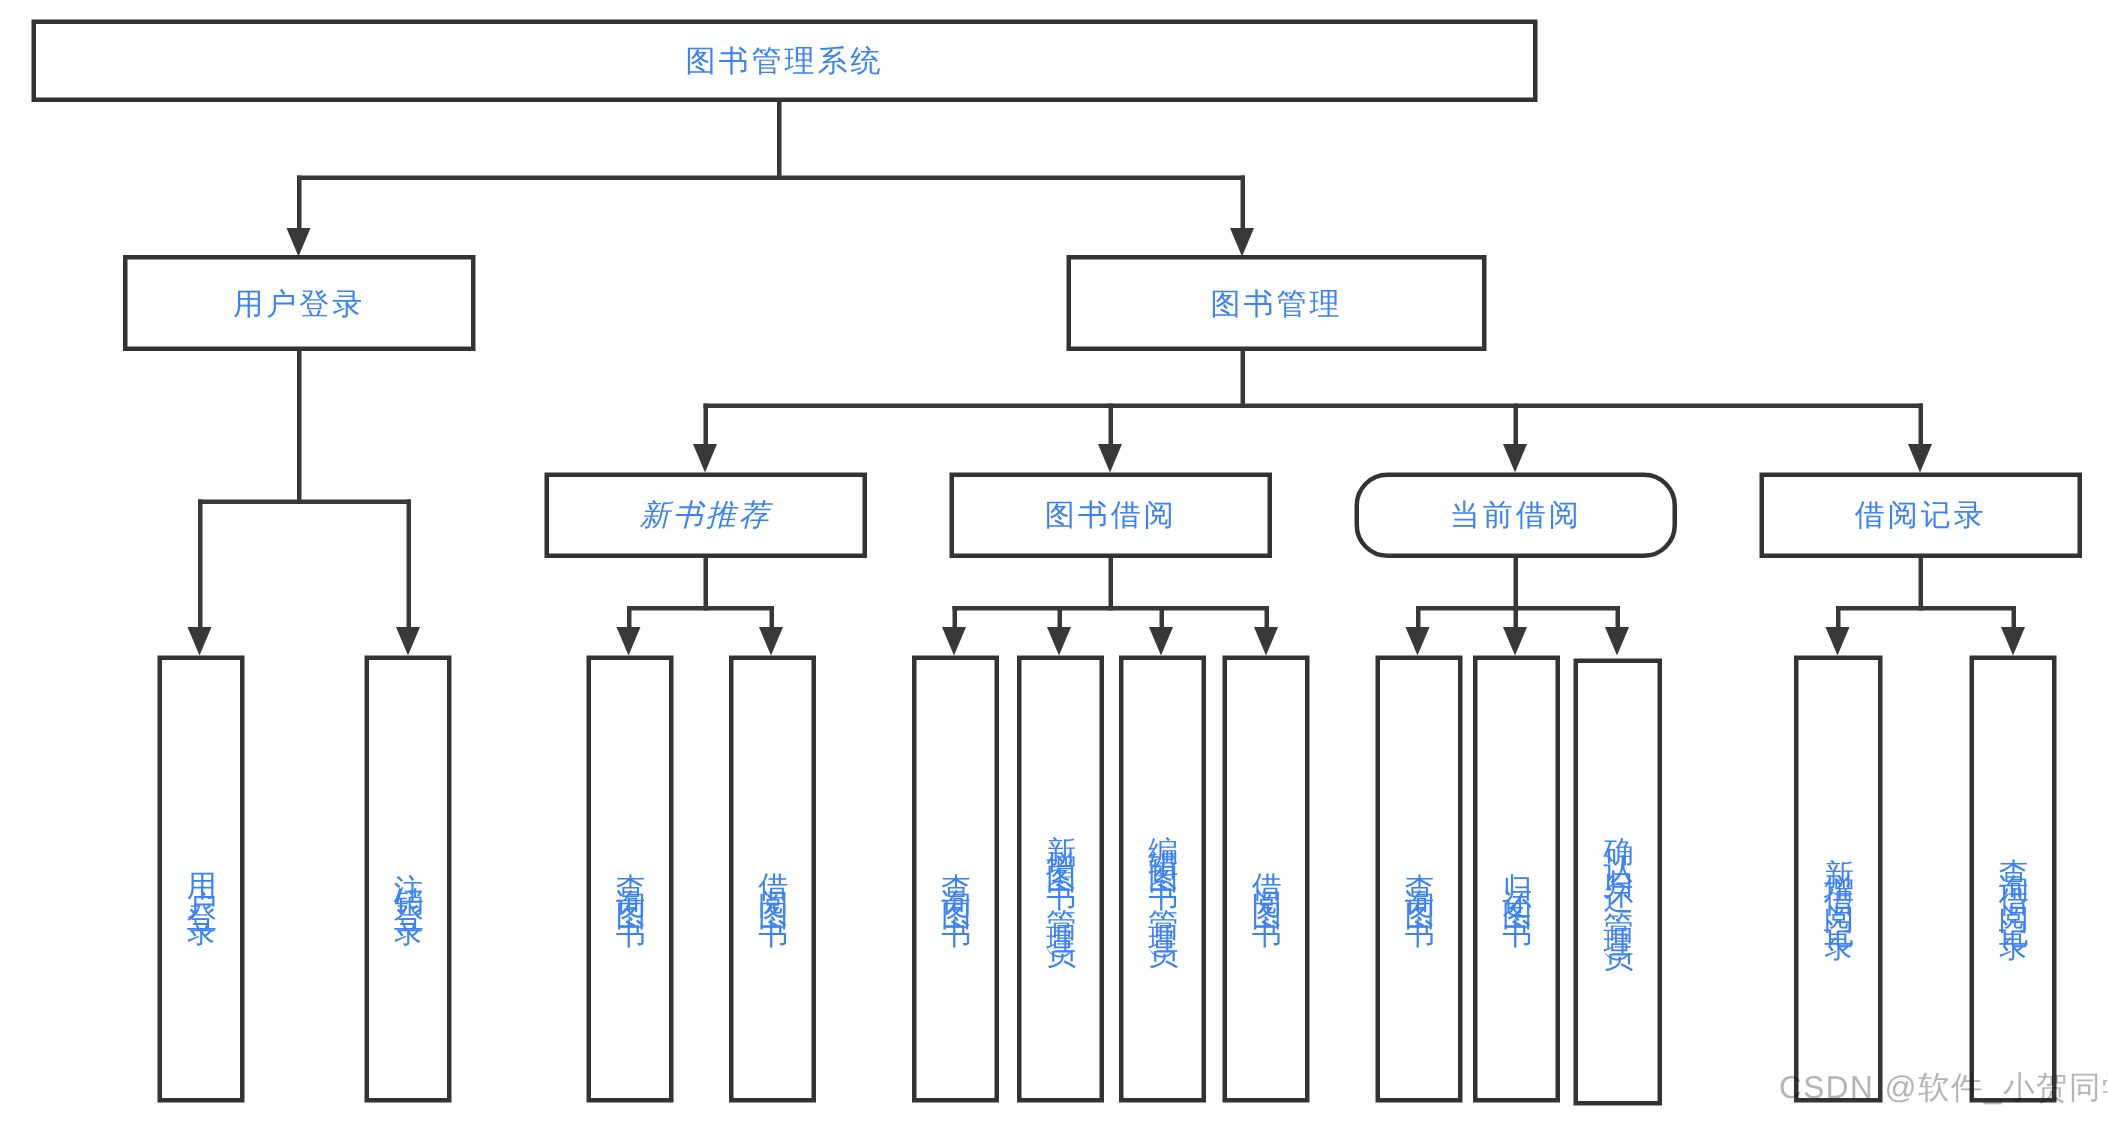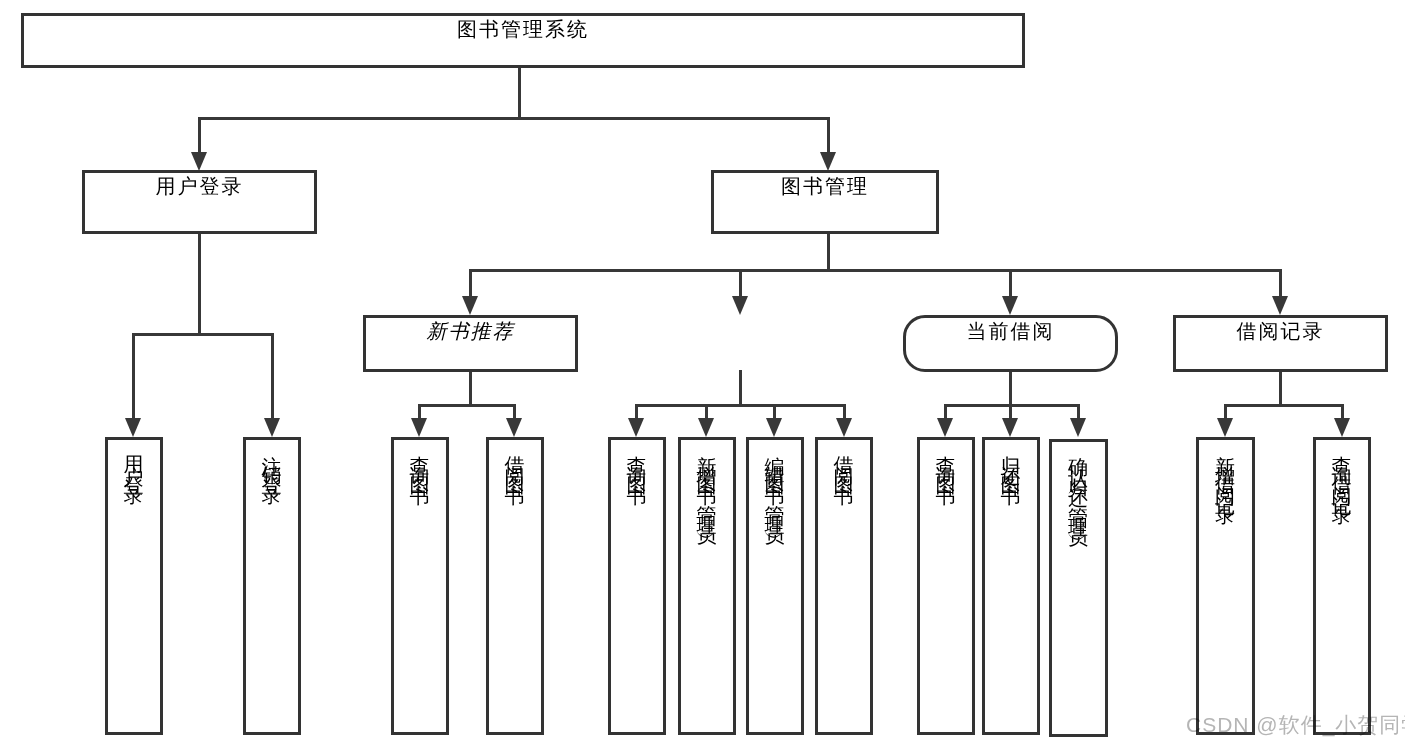--- a/index.html
+++ b/index.html
@@ -10,23 +10,23 @@
     background: #ffffff;
     font-family: "Liberation Sans", "DejaVu Sans", sans-serif;
     overflow: hidden;
   }
   .box {
     position: absolute;
     box-sizing: border-box;
     border: 3px solid #333333;
     background: #ffffff;
     display: flex;
-    align-items: flex-start;
+    align-items: center;
     justify-content: center;
-    color: #000000;
+    color: #3b82f6;
     z-index: 2;
   }
   .box .lbl { font-size: 20px; letter-spacing: 2px; white-space: nowrap; }
   .leaf .lbl {
     writing-mode: vertical-rl;
     text-orientation: mixed;
     letter-spacing: 10px;
     line-height: 1;
     font-size: 20px;
     white-space: nowrap;
@@ -117,26 +117,29 @@
   <div class="vline" style="left:1341px; top:404px; height:15px;"></div>
   <div class="ahead" style="left:1334px; top:418px;"></div>
 
   <div class="box" style="left:21px; top:13px; width:1004px; height:55px;">
     <span class="lbl">图书管理系统</span>
   </div>
 
   <div class="box" style="left:82px; top:170px; width:235px; height:64px;">
     <span class="lbl">用户登录</span>
   </div>
-  <div class="box" style="left:711px; top:170px; width:228px; height:64px;">
+  <div class="box" style="left:711px; top:170px; width:280px; height:64px;">
     <span class="lbl">图书管理</span>
   </div>
 
   <div class="box" style="left:363px; top:315px; width:215px; height:57px;font-style:italic;">
     <span class="lbl">新书推荐</span>
+  </div>
+  <div class="box" style="left:633px; top:315px; width:215px; height:57px;">
+    <span class="lbl">图书借阅</span>
   </div>
   <div class="box" style="left:903px; top:315px; width:215px; height:57px;border-radius:22px;">
     <span class="lbl">当前借阅</span>
   </div>
   <div class="box" style="left:1173px; top:315px; width:215px; height:57px;">
     <span class="lbl">借阅记录</span>
   </div>
 
   <div class="box leaf" style="left:105px; top:437px; width:58px; height:298px;">
     <span class="lbl">用户登录</span>

